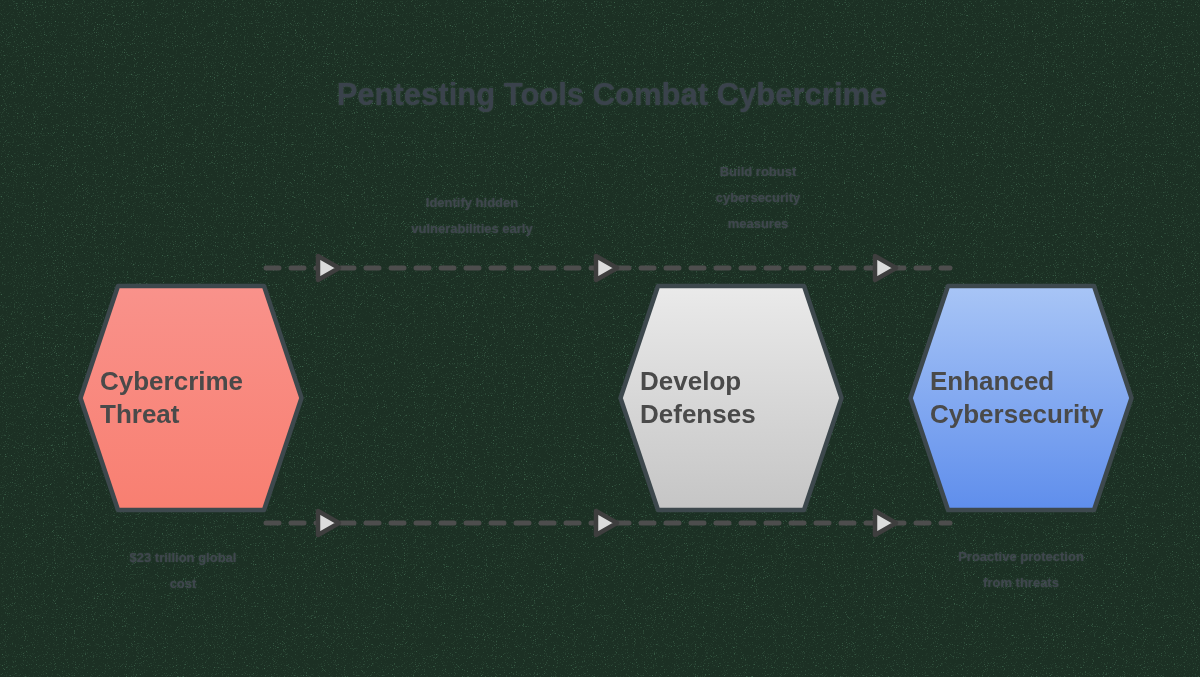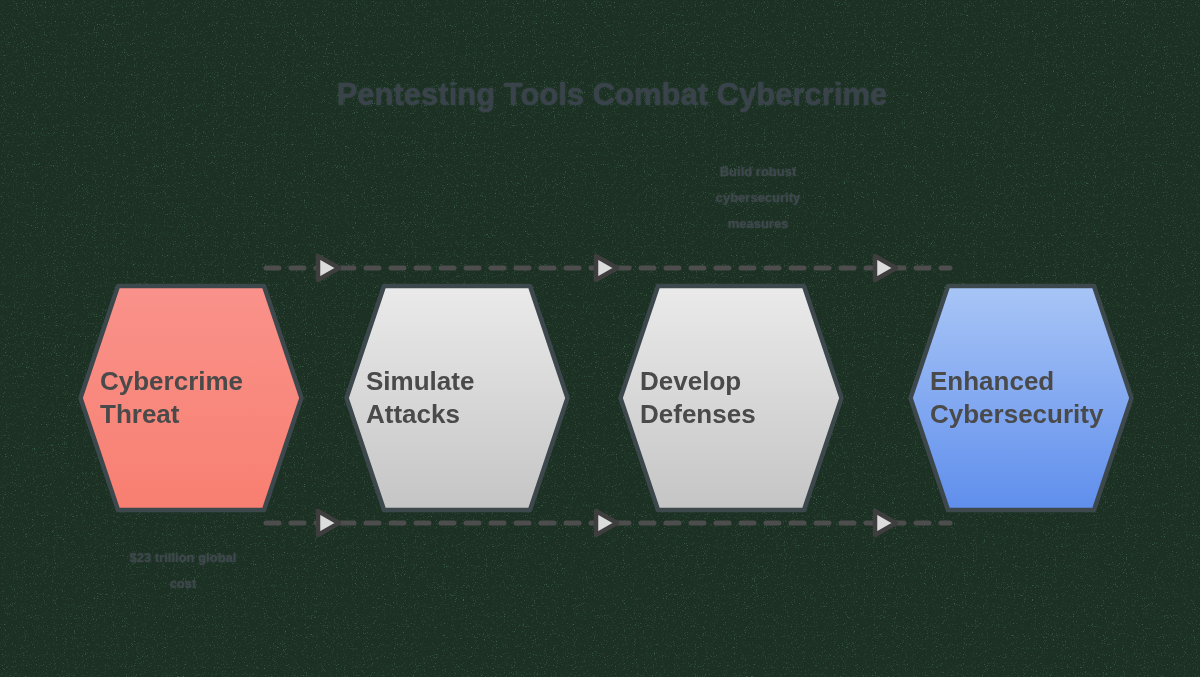--- a/index.html
+++ b/index.html
@@ -91,32 +91,20 @@
           <linearGradient id="g0" x1="0" y1="0" x2="0" y2="1">
             <stop offset="0" stop-color="#f9928b"></stop>
             <stop offset="1" stop-color="#f87f71"></stop>
           </linearGradient>
         </defs>
       <polygon points="40,3 186,3 223.5,115 186,227 40,227 2.5,115" fill="url(#g0)" stroke="var(--hex-border)" stroke-width="4.5" stroke-linejoin="round"></polygon>
     </svg>
     <div class="hex-label">Cybercrime Threat</div>
   </div>
 
-  <div class="hex hex-1">
-    <svg viewBox="0 0 226 230">
-      <defs>
-          <linearGradient id="g1" x1="0" y1="0" x2="0" y2="1">
-            <stop offset="0" stop-color="#eaeaea"></stop>
-            <stop offset="1" stop-color="#c5c5c5"></stop>
-          </linearGradient>
-        </defs>
-      <polygon points="40,3 186,3 223.5,115 186,227 40,227 2.5,115" fill="url(#g1)" stroke="var(--hex-border)" stroke-width="4.5" stroke-linejoin="round"></polygon>
-    </svg>
-    <div class="hex-label">Simulate Attacks</div>
-  </div>
 
   <div class="hex hex-2">
     <svg viewBox="0 0 226 230">
       <defs>
           <linearGradient id="g2" x1="0" y1="0" x2="0" y2="1">
             <stop offset="0" stop-color="#eaeaea"></stop>
             <stop offset="1" stop-color="#c5c5c5"></stop>
           </linearGradient>
         </defs>
       <polygon points="40,3 186,3 223.5,115 186,227 40,227 2.5,115" fill="url(#g2)" stroke="var(--hex-border)" stroke-width="4.5" stroke-linejoin="round"></polygon>
@@ -132,17 +120,21 @@
             <stop offset="1" stop-color="#5f8eec"></stop>
           </linearGradient>
         </defs>
       <polygon points="40,3 186,3 223.5,115 186,227 40,227 2.5,115" fill="url(#g3)" stroke="var(--hex-border)" stroke-width="4.5" stroke-linejoin="round"></polygon>
     </svg>
     <div class="hex-label">Enhanced Cybersecurity</div>
   </div>
 
   <div class="note note-0">$23 trillion global
 cost</div>
+  <div class="note note-1">Identify hidden
+vulnerabilities early</div>
   <div class="note note-2">Build robust
 cybersecurity
 measures</div>
+  <div class="note note-3">Proactive protection
+from threats</div>
 
 </div>
 
 </body></html>

